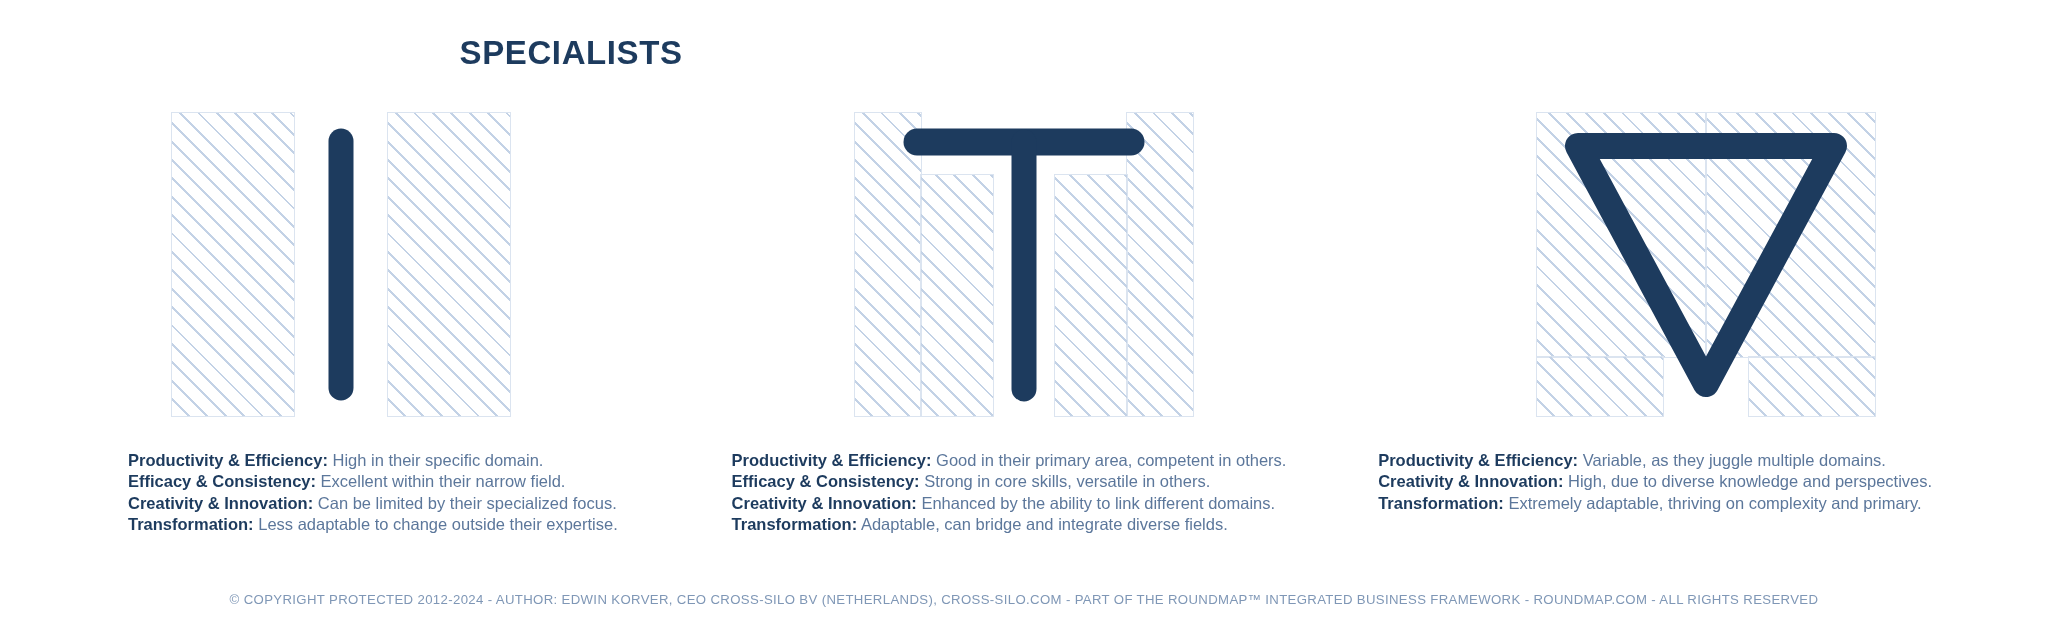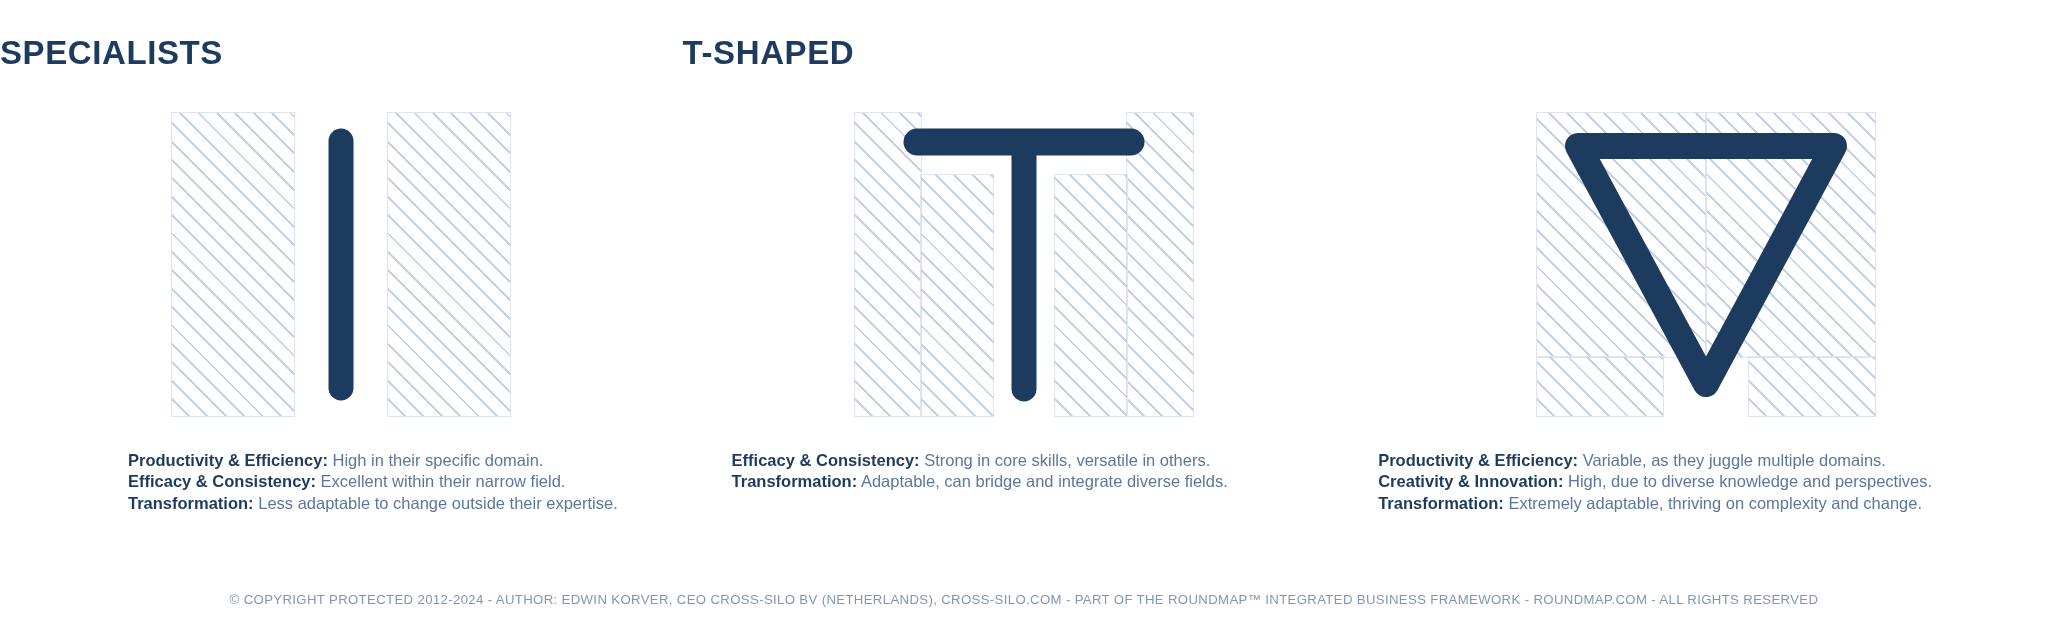--- a/index.html
+++ b/index.html
@@ -38,21 +38,21 @@
     width: 682.6px;
     height: 560px;
   }
 
   
   .col-heading {
     position: absolute;
     top: 34px;
     left: 0;
     width: 100%;
-    text-align: left;
+    text-align: right;
     font-size: 33px;
     font-weight: bold;
     letter-spacing: 0.6px;
     color: #1d3b5e;
     font-family: "Liberation Sans", sans-serif;
   }
 
   
   .stage {
     position: absolute;
@@ -162,46 +162,57 @@
       <div class="desc">
         <div class="desc-line">
           <b>Productivity &amp; Efficiency:</b>
           <span>High in their specific domain.</span>
         </div>
         <div class="desc-line">
           <b>Efficacy &amp; Consistency:</b>
           <span>Excellent within their narrow field.</span>
         </div>
         <div class="desc-line">
+          <b>Creativity &amp; Innovation:</b>
+          <span>Can be limited by their specialized focus.</span>
+        </div>
+        <div class="desc-line">
           <b>Transformation:</b>
           <span>Less adaptable to change outside their expertise.</span>
         </div>
       </div>
     </div>
 
     <div class="column col-tshaped">
-      <div class="col-heading">T-SHAPED</div>
 
       <div class="stage">
         <div class="stage-inner">
           <div class="hatch t-outer-left"></div>
           <div class="hatch t-inner-left"></div>
           <div class="hatch t-outer-right"></div>
           <div class="hatch t-inner-right"></div>
           <svg class="glyph" viewBox="0 0 340 305">
             <line x1="63" y1="30" x2="277" y2="30" stroke="#1d3b5e" stroke-width="27" stroke-linecap="round"></line>
             <line x1="170" y1="30" x2="170" y2="277" stroke="#1d3b5e" stroke-width="25" stroke-linecap="round"></line>
           </svg>
         </div>
       </div>
 
       <div class="desc">
         <div class="desc-line">
+          <b>Productivity &amp; Efficiency:</b>
+          <span>Good in their primary area, competent in others.</span>
+        </div>
+        <div class="desc-line">
           <b>Efficacy &amp; Consistency:</b>
           <span>Strong in core skills, versatile in others.</span>
+        </div>
+        <div class="desc-line">
+          <b>Creativity &amp; Innovation:</b>
+          <span>Enhanced by the ability to link different domains.</span>
         </div>
         <div class="desc-line">
           <b>Transformation:</b>
           <span>Adaptable, can bridge and integrate diverse fields.</span>
         </div>
       </div>
     </div>
 
     <div class="column col-polymaths">
 
@@ -221,21 +232,21 @@
         <div class="desc-line">
           <b>Productivity &amp; Efficiency:</b>
           <span>Variable, as they juggle multiple domains.</span>
         </div>
         <div class="desc-line">
           <b>Creativity &amp; Innovation:</b>
           <span>High, due to diverse knowledge and perspectives.</span>
         </div>
         <div class="desc-line">
           <b>Transformation:</b>
-          <span>Extremely adaptable, thriving on complexity and change.</span>
+          <span>Extremely adaptable, thriving on complexity and primary.</span>
         </div>
       </div>
     </div>
 
   </div>
 
   <div class="footer">© COPYRIGHT PROTECTED 2012-2024 - AUTHOR: EDWIN KORVER, CEO CROSS-SILO BV (NETHERLANDS), CROSS-SILO.COM - PART OF THE ROUNDMAP™ INTEGRATED BUSINESS FRAMEWORK - ROUNDMAP.COM - ALL RIGHTS RESERVED</div>
 
 </div>
 

